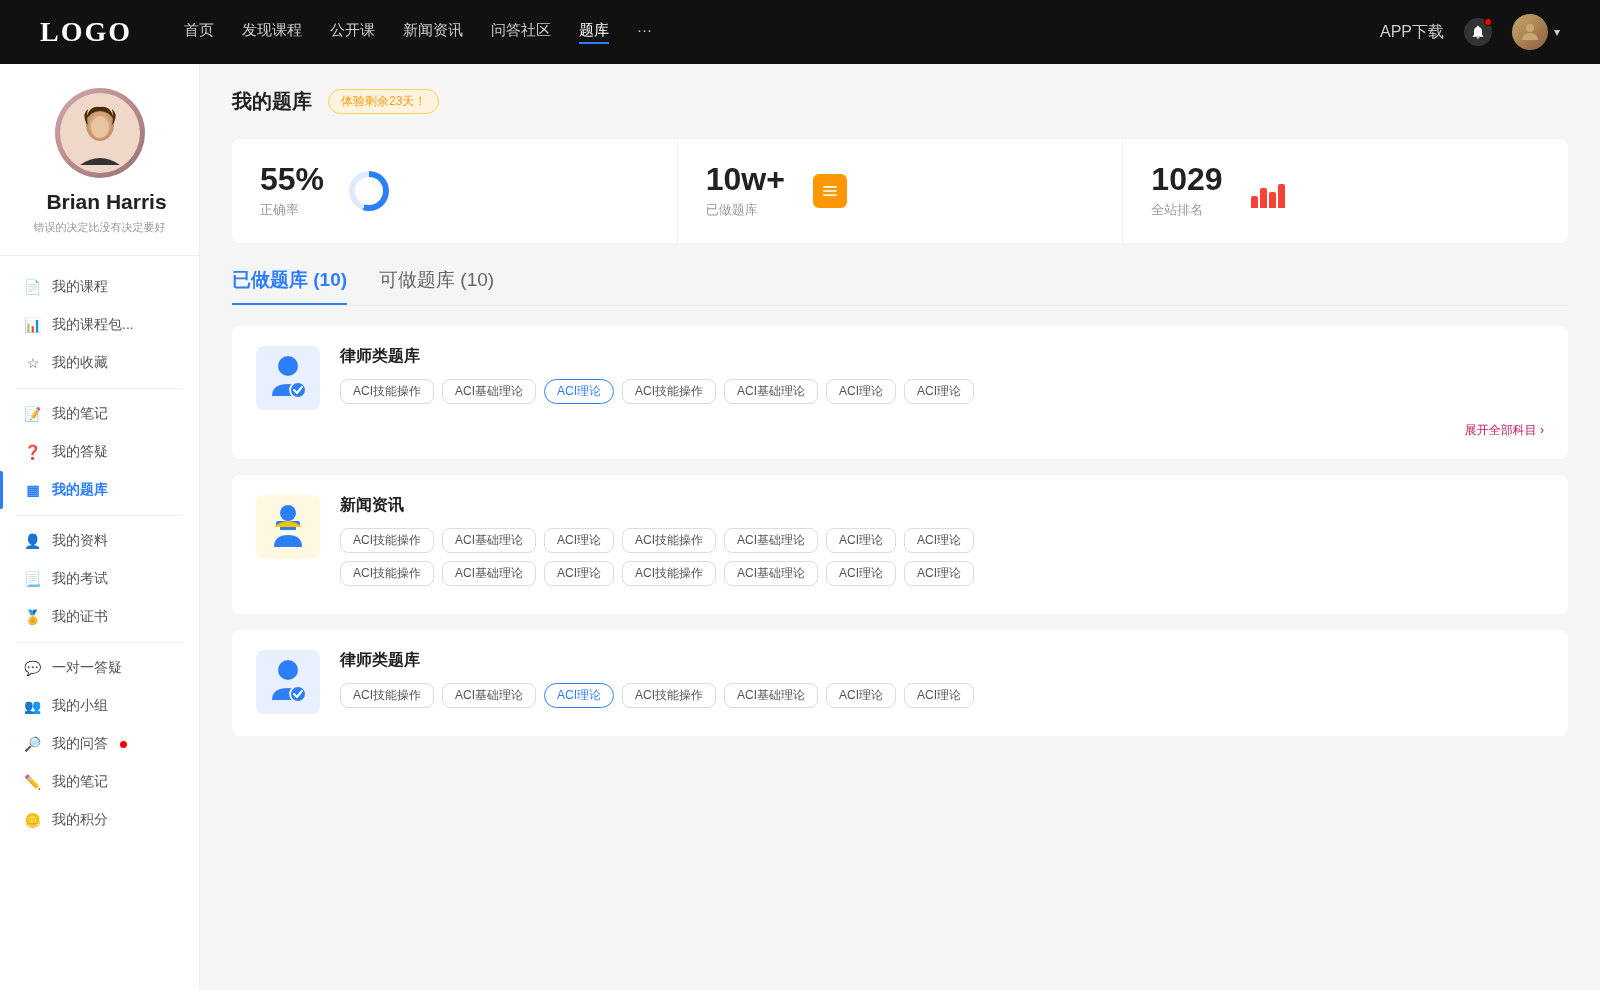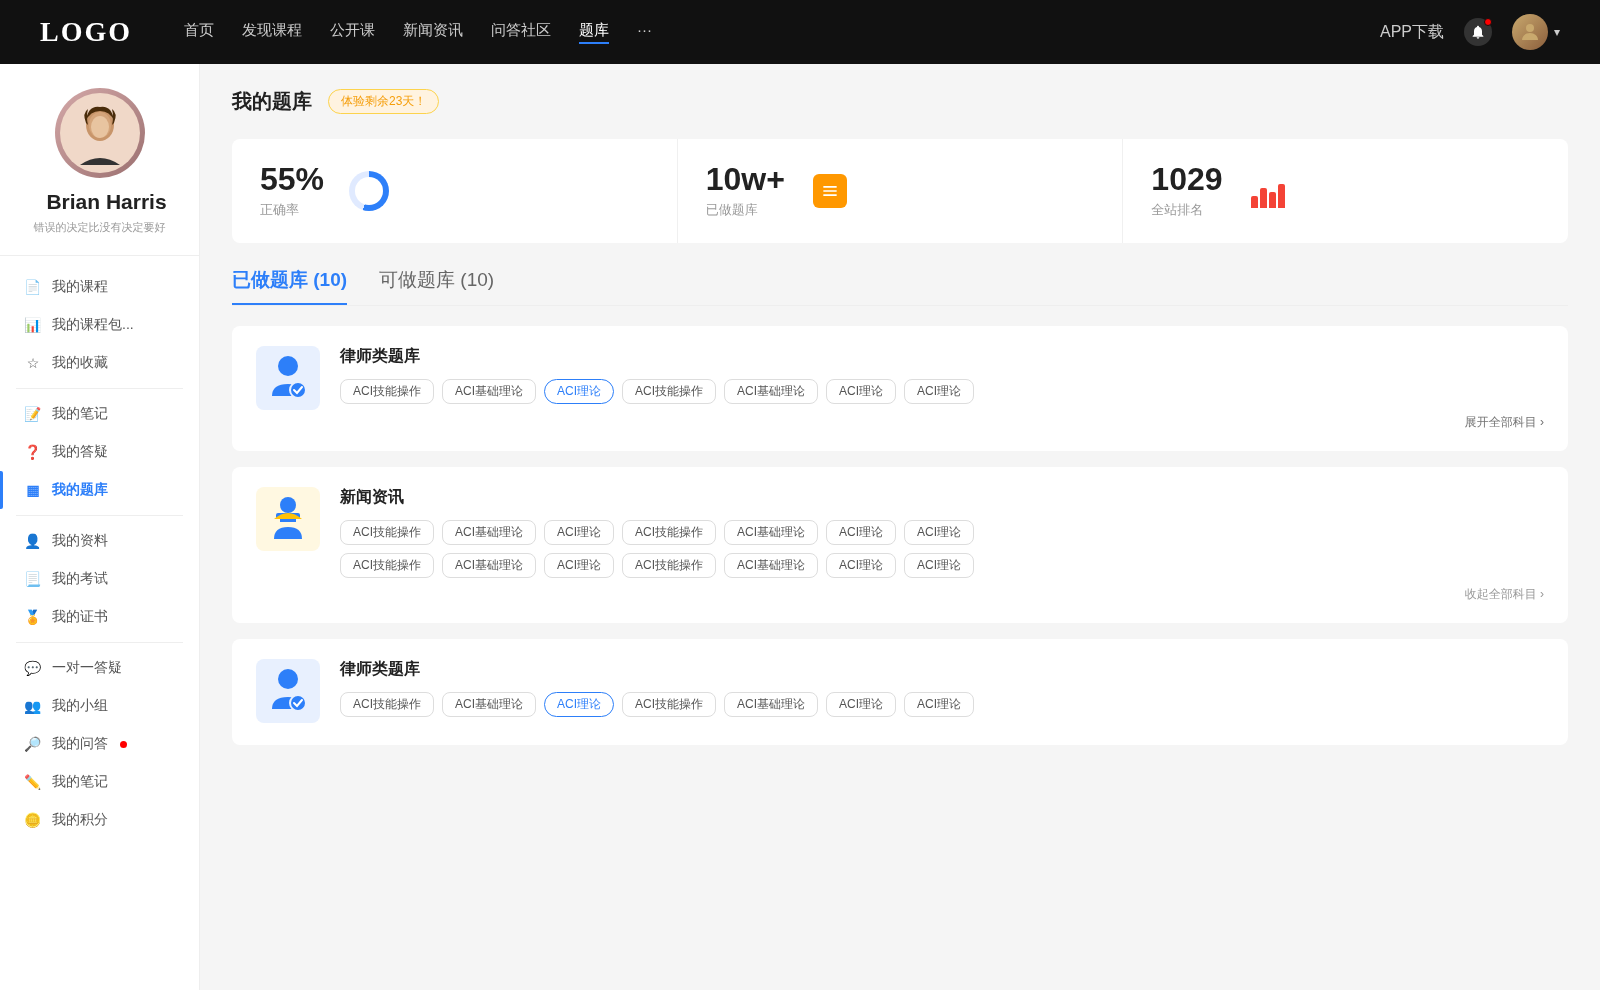--- a/index.html
+++ b/index.html
@@ -271,23 +271,23 @@
       cursor: pointer;
     }
     .tag.active {
       border-color: #2d7ff9;
       color: #2d7ff9;
       border-radius: 20px;
     }
     .expand-link {
       text-align: right;
       font-size: 12px;
-      color: #737373;
+      color: #be185d;
       cursor: pointer;
-      margin-top: 10px;
+      margin-top: 18px;
     }
     .collapse-link {
       text-align: right;
       font-size: 12px;
       color: #999;
       cursor: pointer;
       margin-top: 6px;
     }
 
     
@@ -567,21 +567,20 @@
           </div>
           <div class="bank-tags">
             <span class="tag">ACI技能操作</span>
             <span class="tag">ACI基础理论</span>
             <span class="tag">ACI理论</span>
             <span class="tag">ACI技能操作</span>
             <span class="tag">ACI基础理论</span>
             <span class="tag">ACI理论</span>
             <span class="tag">ACI理论</span>
           </div>
-          <div class="collapse-link">收起全部科目 ›</div>
         </div>
       </div>
     </div>
 
     <div class="bank-card">
       <div class="bank-card-header">
         <div class="bank-icon-wrap">
           <svg width="48" height="52" viewBox="0 0 48 52">
             <circle cx="24" cy="14" r="10" fill="#2d7ff9"></circle>
             <path d="M8 44 Q8 32 24 32 Q40 32 40 44" fill="#2d7ff9"></path>

